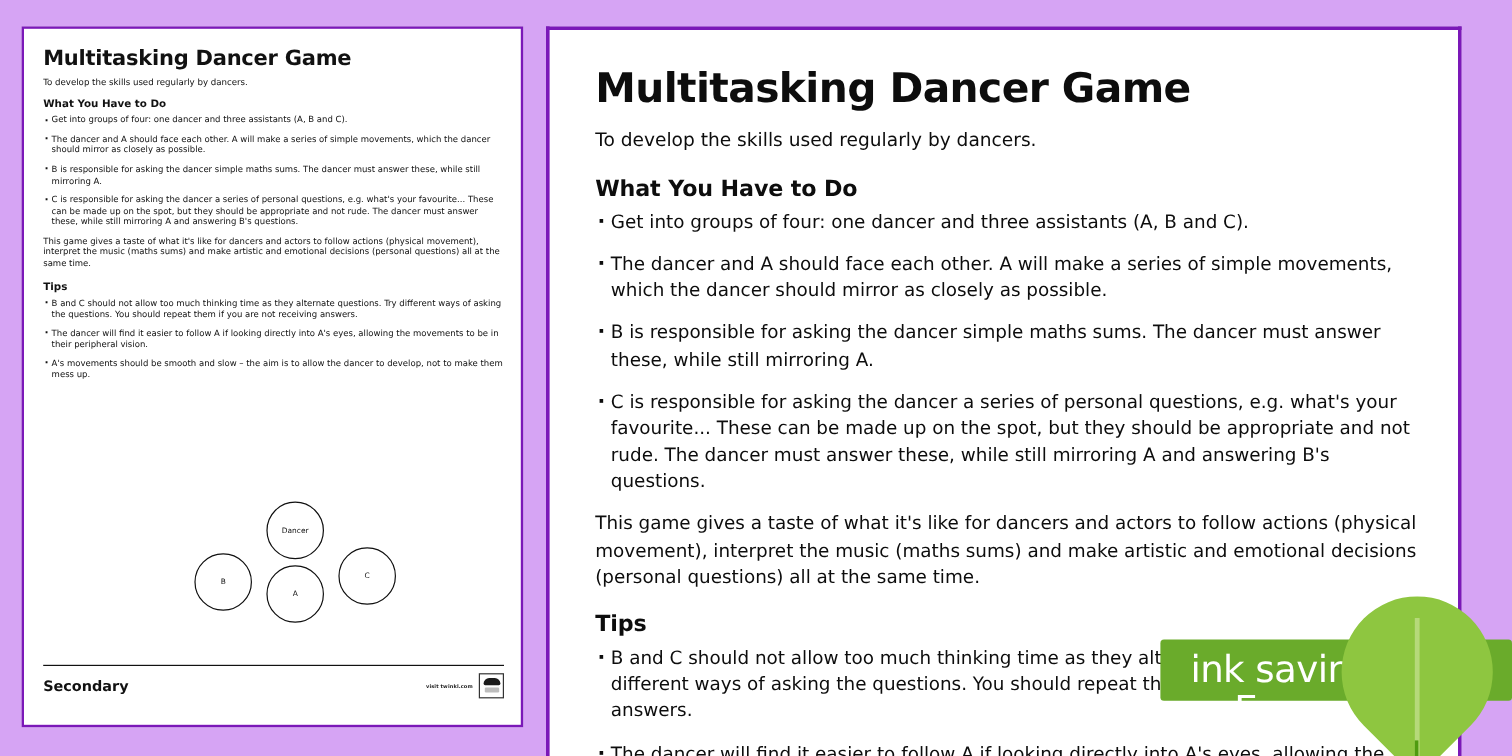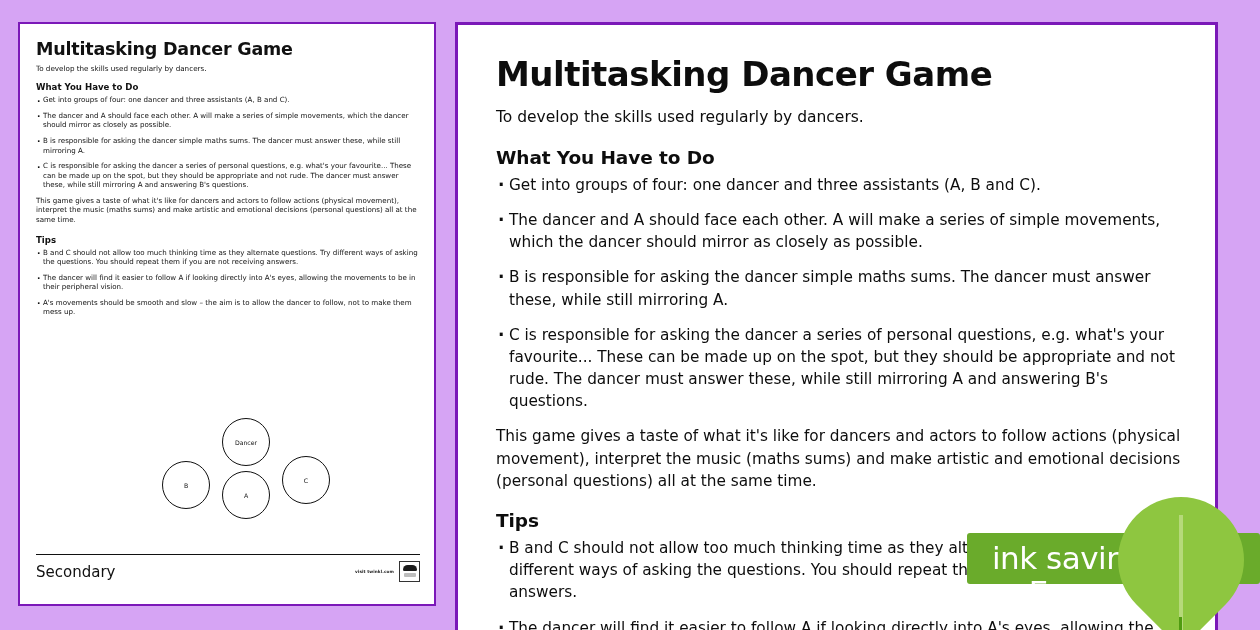--- a/index.html
+++ b/index.html
@@ -121,22 +121,22 @@
     left: 16px;
     right: 14px;
     bottom: 22px;
     border-top: 1.6px solid #111;
     padding-top: 6px;
     display: flex;
     align-items: center;
     justify-content: space-between;
   }
   #thumb-footer-label {
-    font-size: 15px;
-    font-weight: normal;
+    font-size: 12px;
+    font-weight: bold;
     color: #111;
   }
   #thumb-footer-right {
     display: flex;
     align-items: center;
     gap: 5px;
   }
   #thumb-visit-text {
     font-size: 4.2px;
     font-weight: bold;
@@ -329,21 +329,21 @@
       <li>B is responsible for asking the dancer simple maths sums. The dancer must answer these, while still mirroring A.</li>
       <li>C is responsible for asking the dancer a series of personal questions, e.g. what's your favourite... These can be made up on the spot, but they should be appropriate and not rude. The dancer must answer these, while still mirroring A and answering B's questions.</li>
     </ul>
 
     <p class="t-para">This game gives a taste of what it's like for dancers and actors to follow actions (physical movement), interpret the music (maths sums) and make artistic and emotional decisions (personal questions) all at the same time.</p>
 
     <h2 class="t-h2">Tips</h2>
     <ul class="t-bullets">
       <li>B and C should not allow too much thinking time as they alternate questions. Try different ways of asking the questions. You should repeat them if you are not receiving answers.</li>
       <li>The dancer will find it easier to follow A if looking directly into A's eyes, allowing the movements to be in their peripheral vision.</li>
-      <li>A's movements should be smooth and slow – the aim is to allow the dancer to follow, not to make them mess up.</li>
+      <li>A's movements should be smooth and slow – the aim is to allow the dancer to develop, not to make them mess up.</li>
     </ul>
 
 
     <div id="thumb-diagram">
       <div class="t-circle" id="t-circ-dancer">Dancer</div>
       <div class="t-circle" id="t-circ-b">B</div>
       <div class="t-circle" id="t-circ-a">A</div>
       <div class="t-circle" id="t-circ-c">C</div>
     </div>
 

